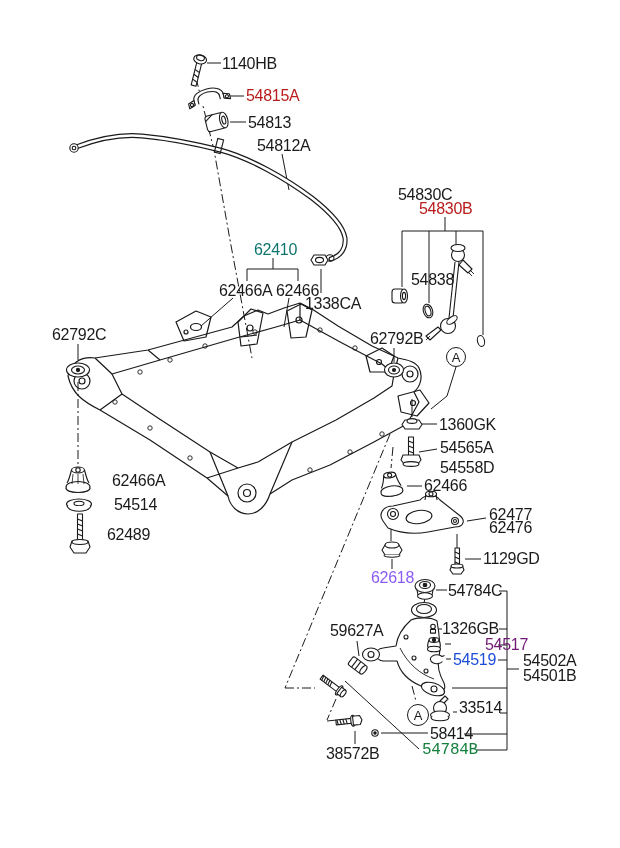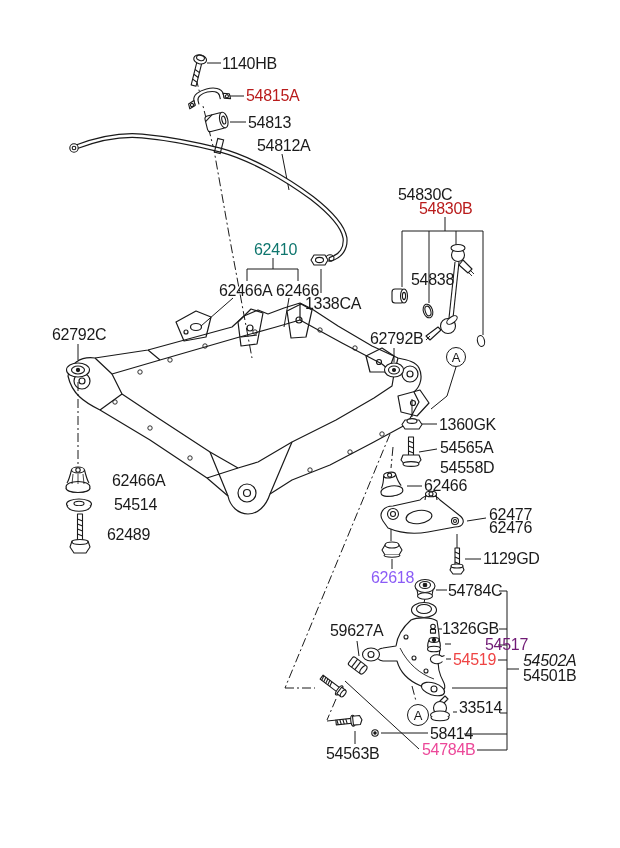--- a/index.html
+++ b/index.html
@@ -375,23 +375,23 @@
       <div class="part-label" style="left: 114px; top: 497px; color: rgb(26, 26, 26);">54514</div>
       <div class="part-label" style="left: 489px; top: 507px; color: rgb(26, 26, 26);">62477</div>
       <div class="part-label" style="left: 489px; top: 520px; color: rgb(26, 26, 26);">62476</div>
       <div class="part-label" style="left: 107px; top: 527px; color: rgb(26, 26, 26);">62489</div>
       <div class="part-label" style="left: 483px; top: 551px; color: rgb(26, 26, 26);">1129GD</div>
       <div class="part-label" style="left: 371px; top: 570px; color: #8b5cf6;">62618</div>
       <div class="part-label" style="left: 448px; top: 583px; color: rgb(26, 26, 26);">54784C</div>
       <div class="part-label" style="left: 442px; top: 621px; color: rgb(26, 26, 26);">1326GB</div>
       <div class="part-label" style="left: 330px; top: 623px; color: rgb(26, 26, 26);">59627A</div>
       <div class="part-label" style="left: 453px; top: 637px; color: #701a75; margin-left: 32px;">54517</div>
-      <div class="part-label" style="left: 453px; top: 652px; color: #ef4444;">54519</div>
-      <div class="part-label" style="left: 523px; top: 653px; color: rgb(26, 26, 26); font-style: italic;">54502A</div>
+      <div class="part-label" style="left: 453px; top: 652px; color: #1d4ed8;">54519</div>
+      <div class="part-label" style="left: 523px; top: 653px; color: rgb(26, 26, 26);">54502A</div>
       <div class="part-label" style="left: 523px; top: 668px; color: rgb(26, 26, 26);">54501B</div>
       <div class="part-label" style="left: 459px; top: 700px; color: rgb(26, 26, 26);">33514</div>
       <div class="part-label" style="left: 430px; top: 726px; color: rgb(26, 26, 26);">58414</div>
-      <div class="part-label" style="left: 422px; top: 742px; color: #ec4899;">54784B</div>
-      <div class="part-label" style="left: 326px; top: 746px; color: rgb(26, 26, 26);">54563B</div>
+      <div class="part-label" style="left: 422px; top: 742px; color: #15803d; font-family: Liberation Mono, monospace;">54784B</div>
+      <div class="part-label" style="left: 326px; top: 746px; color: rgb(26, 26, 26);">38572B</div>
       <div class="callout" style="left: 446px; top: 347px; width: 20px; height: 20px;">A</div>
       <div class="callout" style="left: 407px; top: 704px; width: 22px; height: 22px;">A</div>
     </div>
 </div>
 
 </body></html>

